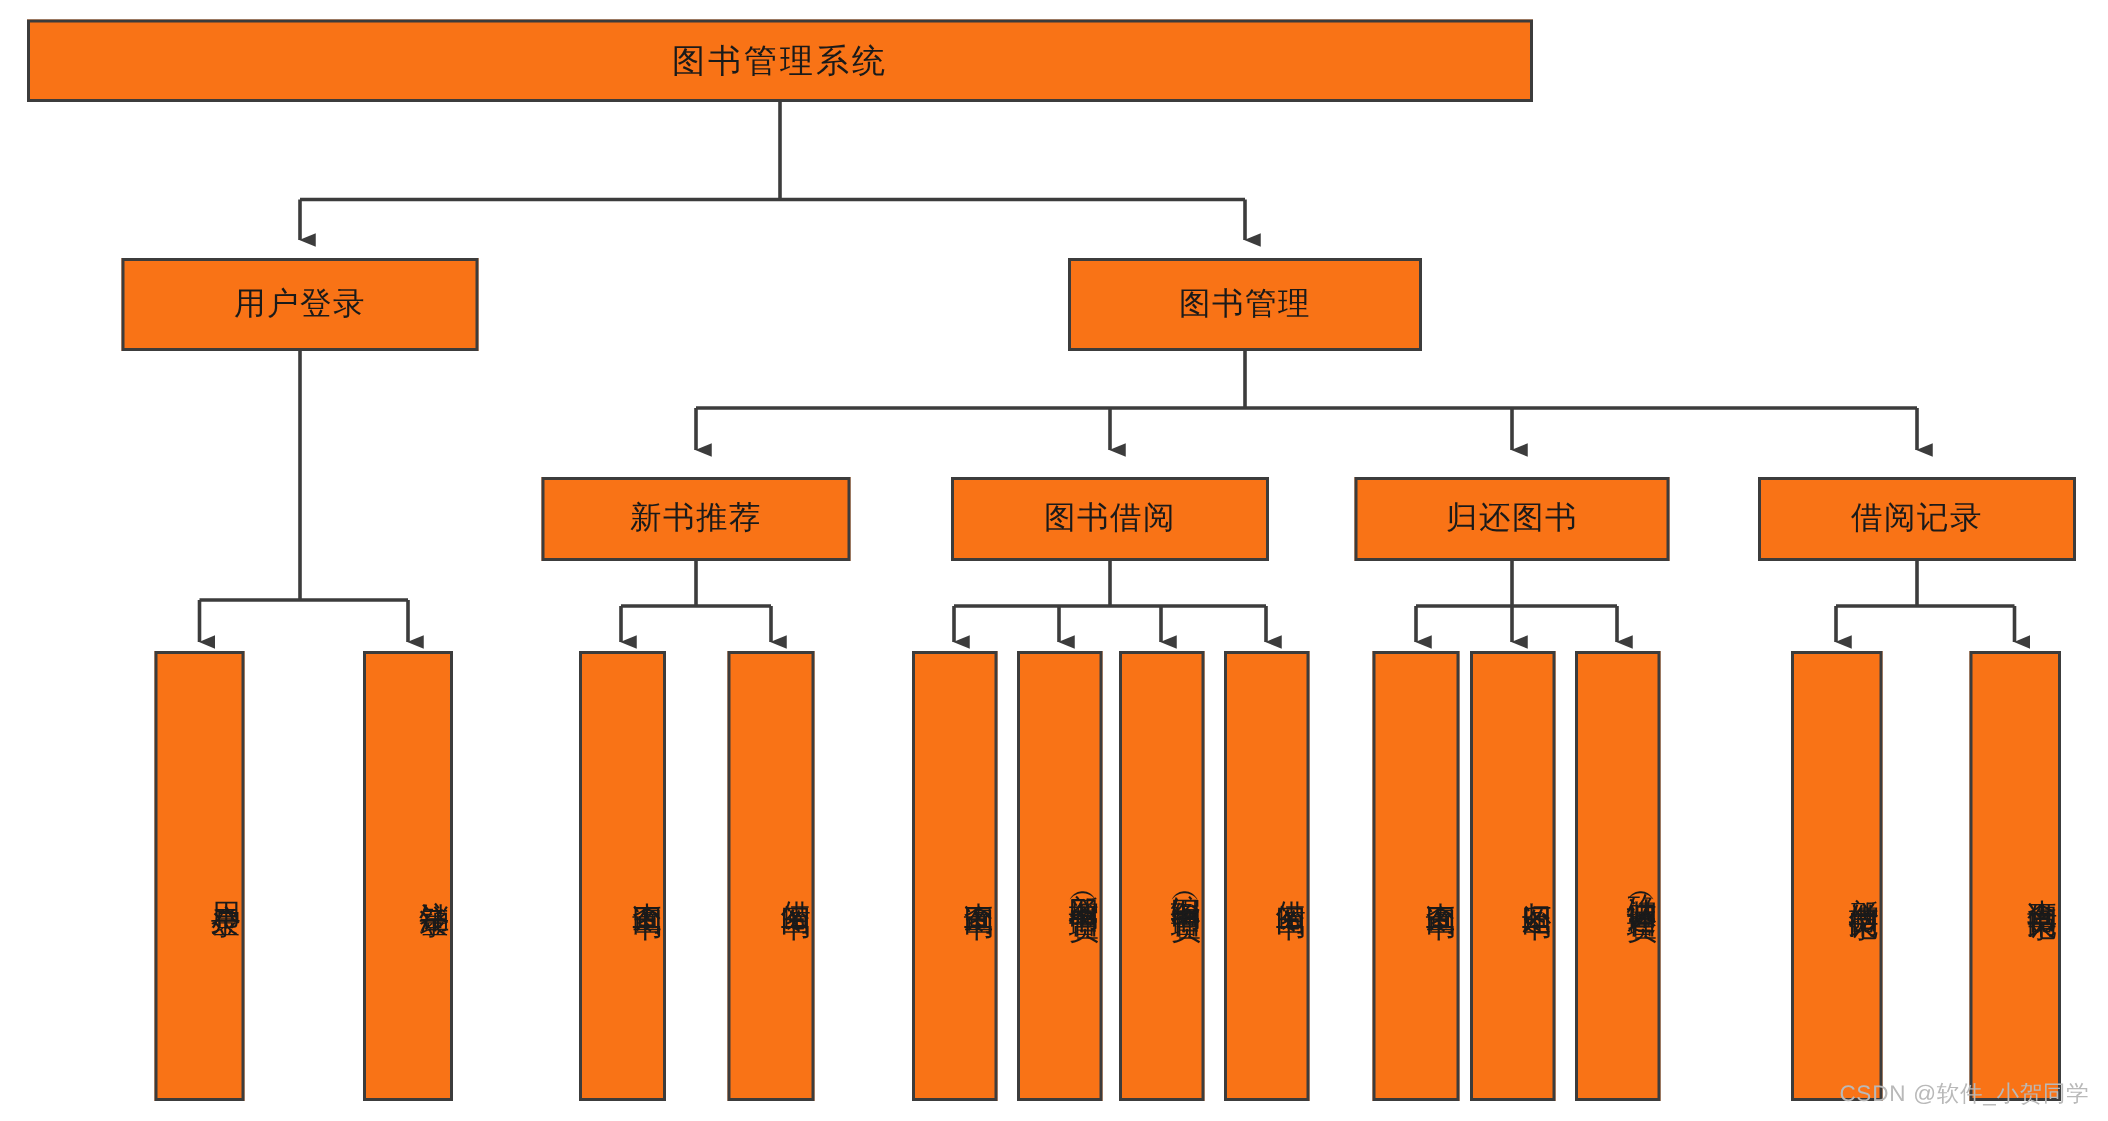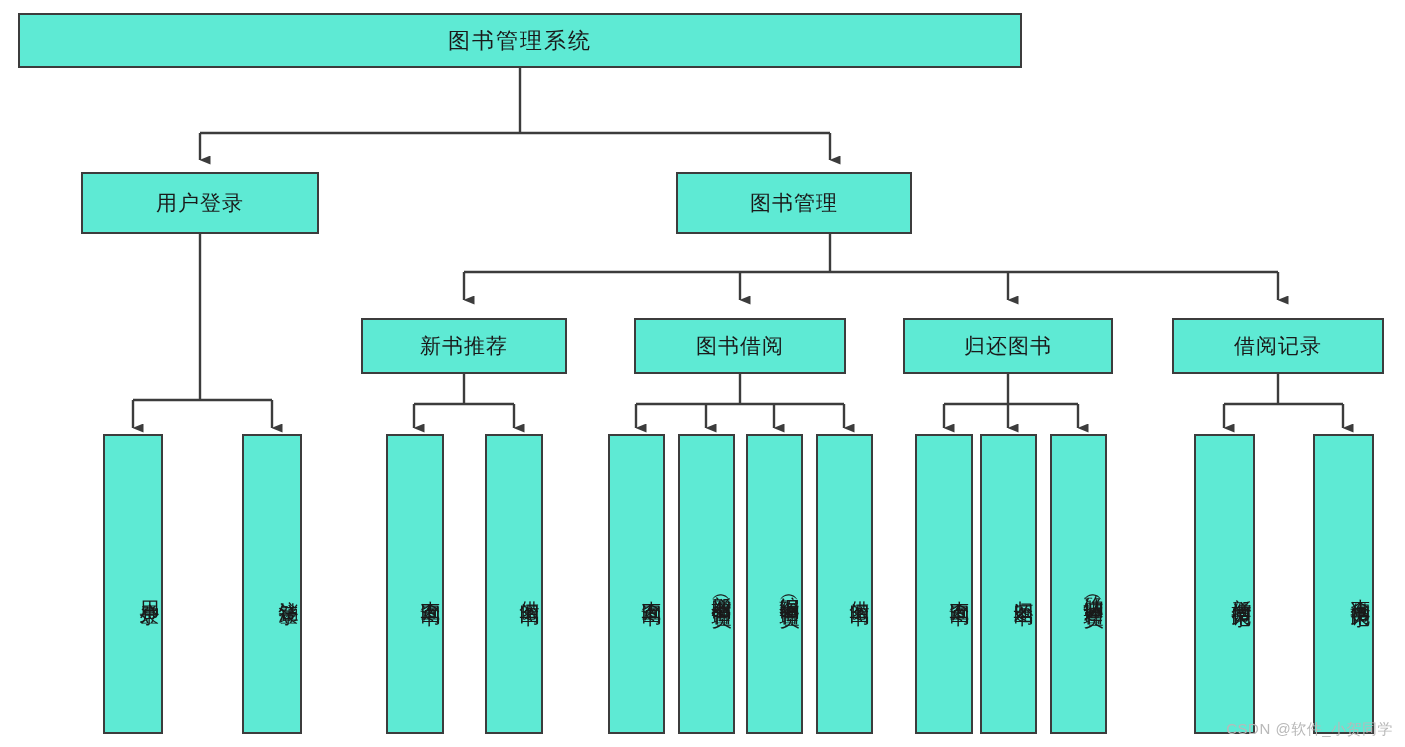--- a/index.html
+++ b/index.html
@@ -1,19 +1,19 @@
 <!DOCTYPE html>
 <html><head>
 <meta charset="utf-8">
 <style>
   html,body{margin:0;padding:0;background:#ffffff;}
   body{font-family:"Liberation Sans","DejaVu Sans",sans-serif;}
   #canvas{position:relative;width:1405px;height:747px;background:#ffffff;overflow:hidden;}
   #wires{position:absolute;left:0;top:0;width:1405px;height:747px;}
-  .node{position:absolute;box-sizing:border-box;background:#5eead4;
+  .node{position:absolute;box-sizing:border-box;background:#f97316;
         border:2px solid #3c3c3c;display:flex;align-items:center;justify-content:center;
         color:#1a1a1a;}
   .node.horiz{font-size:21px;line-height:1.1;letter-spacing:1px;}
   .node.root{font-size:22px;letter-spacing:2px;}
   .node.vert{font-size:20px;letter-spacing:2px;writing-mode:vertical-rl;text-orientation:upright;
              padding-top:10px;align-items:flex-start;justify-content:center;line-height:1.12;}
   .node .lbl{display:block;text-align:center;}
   #watermark{position:absolute;right:12px;bottom:8px;font-size:15px;color:#b9b9b9;
              letter-spacing:0.5px;white-space:nowrap;pointer-events:none;margin-top:48px;}
 </style>
@@ -72,21 +72,21 @@
     </g>
   </svg>
 
   <div class="node root" style="left:18px;top:13px;width:1004px;height:55px;">
     <span class="lbl">图书管理系统</span>
   </div>
 
   <div class="node horiz" style="left:81px;top:172px;width:238px;height:62px;">
     <span class="lbl">用户登录</span>
   </div>
-  <div class="node horiz" style="left:676px;top:172px;width:236px;height:62px;">
+  <div class="node horiz" style="left:712px;top:172px;width:236px;height:62px;">
     <span class="lbl">图书管理</span>
   </div>
 
   <div class="node horiz" style="left:361px;top:318px;width:206px;height:56px;">
     <span class="lbl">新书推荐</span>
   </div>
   <div class="node horiz" style="left:634px;top:318px;width:212px;height:56px;">
     <span class="lbl">图书借阅</span>
   </div>
   <div class="node horiz" style="left:903px;top:318px;width:210px;height:56px;">

